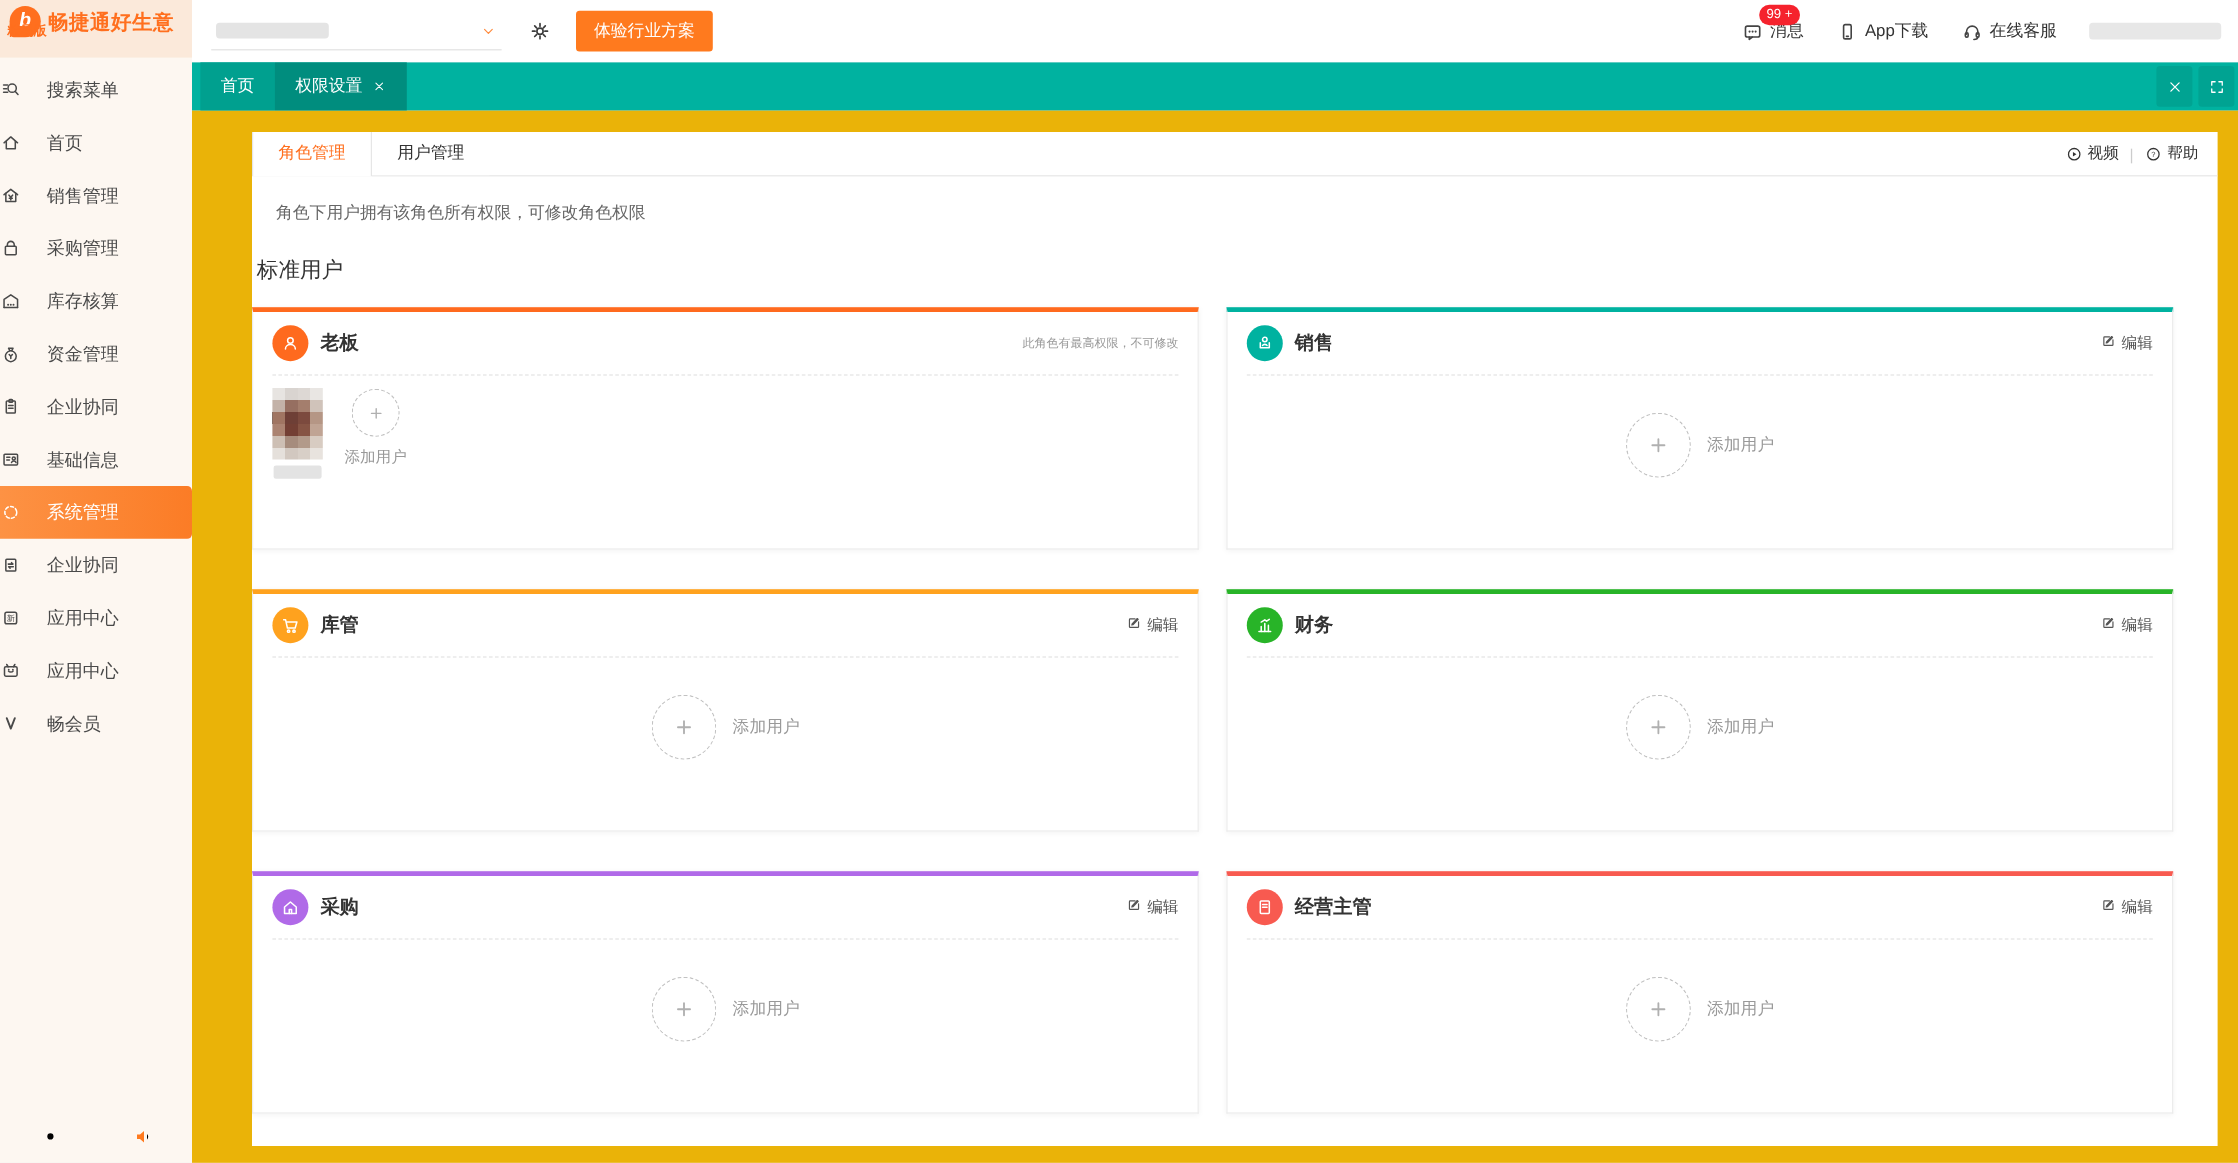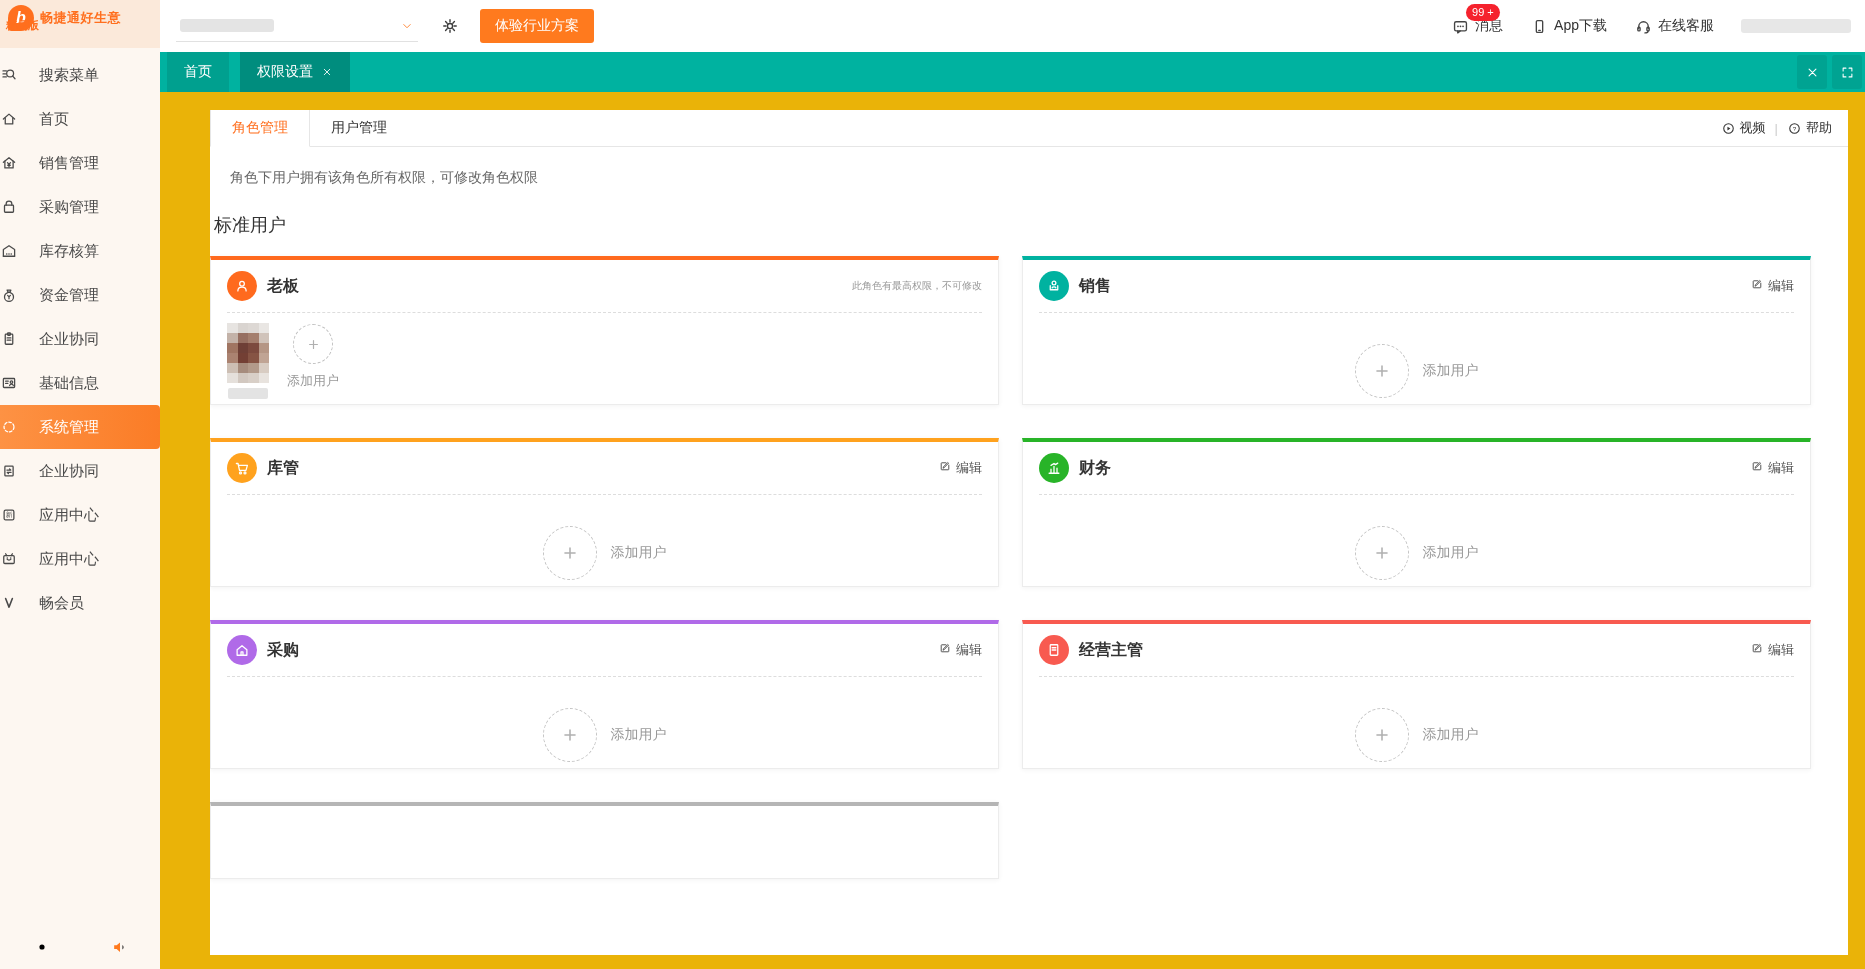--- a/index.html
+++ b/index.html
@@ -8,21 +8,21 @@
 
   .ic { fill:none; stroke:currentColor; stroke-width:1.7; stroke-linecap:round; stroke-linejoin:round; }
 
   
   .sidebar { position:absolute; left:0; top:0; width:160px; height:100%; background:#fdf7f1; z-index:5; }
   .logo-block { height:48px; background:#fbe9da; position:relative; padding:5px 6px 0 8px; }
   .logo-row { display:flex; align-items:center; gap:6px; }
   .logo-mark { width:26px; height:26px; background:#ff6f1e; border-radius:50% 50% 50% 14%;
     color:#fff; font-weight:bold; font-size:16px; font-style:italic;
     display:flex; align-items:center; justify-content:center; }
-  .brand-name { color:#ff6f1e; font-weight:bold; font-size:13px; letter-spacing:.5px; }
+  .brand-name { color:#ff6f1e; font-weight:bold; font-size:17px; letter-spacing:.5px; }
   .edition { position:absolute; left:6px; bottom:15px; color:#ff6f1e; font-size:11px; font-weight:bold; }
   .nav { margin-top:5px; }
   .nav-item { height:44px; display:flex; align-items:center; gap:21px;
     font-size:15px; color:#4a4a4a; cursor:pointer; }
   .nav-item svg { width:18px; height:18px; flex:0 0 auto; }
   .nav-item.selected { background:linear-gradient(90deg,#fd9244,#fb7c26); color:#fff; border-radius:0 4px 4px 0; }
   .sidebar-bottom { position:absolute; left:0; right:0; bottom:6px; height:30px; color:#ff7a1e; }
   .sb-ic { position:absolute; width:20px; height:20px; top:4px; cursor:pointer; }
   .sb-ic.gear { left:32px; }
   .sb-ic.volume { left:110px; }
@@ -42,21 +42,21 @@
   .tb-item { position:relative; display:flex; align-items:center; gap:5px; cursor:pointer; }
   .tb-item svg { width:19px; height:19px; color:#444; }
   .badge { position:absolute; top:-13px; left:15px; background:#f5222d; color:#fff; font-size:11px;
     line-height:1; padding:3px 6px; border-radius:9px; white-space:nowrap; }
   .account-blur { width:110px; height:14px; background:#e7e7e7; border-radius:3px; cursor:pointer; }
 
   
   .tabbar { position:absolute; left:160px; top:52px; right:0; height:40px; background:#00b2a0;
     display:flex; align-items:center; z-index:4; }
   .tab { height:40px; display:flex; align-items:center; gap:8px; padding:0 17px; color:#fff;
-    font-size:14px; cursor:pointer;margin-left:11px; }
+    font-size:14px; cursor:pointer; }
   .tab.home { background:#00a08f; margin-left:7px; }
   .tab.active { background:#008d7e; }
   .tab .close-x { width:12px; height:12px; }
   .tabbar-right { margin-left:auto; display:flex; gap:5px; margin-right:3px; }
   .tb-btn { width:30px; height:34px; background:#00a392; border-radius:3px; color:#fff;
     display:flex; align-items:center; justify-content:center; cursor:pointer; }
   .tb-btn svg { width:15px; height:15px; }
 
   
   .content { position:absolute; left:160px; top:92px; right:0; bottom:0; background:#eab308; overflow:hidden; }
@@ -68,21 +68,21 @@
     font-size:13px; color:#333; }
   .plink { display:flex; align-items:center; gap:4px; cursor:pointer; }
   .plink svg { width:15px; height:15px; }
   .pl-div { color:#ccc; }
   .desc { margin:22px 0 0 20px; font-size:14px; color:#666; }
   .section-title { margin:26px 0 0 4px; font-size:18px; color:#333; font-weight:500; }
 
   .cards { margin-top:19px; display:grid; grid-template-columns:1fr 1fr; column-gap:23px; row-gap:33px;
     padding-right:37px; }
   .card { position:relative; background:#fff; border:1px solid #ececec; border-top:4px solid var(--c,#ccc);
-    box-shadow:0 1px 5px rgba(0,0,0,.05); height:149px; }
+    box-shadow:0 1px 5px rgba(0,0,0,.05); height:202px; }
   .card-head { height:52px; display:flex; align-items:center; padding:0 16px; }
   .role-icon { width:30px; height:30px; border-radius:50%; background:var(--c,#ccc); color:#fff;
     margin-right:10px; display:flex; align-items:center; justify-content:center; }
   .role-icon svg { width:18px; height:18px; }
   .card-title { font-size:16px; font-weight:bold; color:#333; }
   .card-note { margin-left:auto; font-size:10px; color:#999; }
   .edit-link { margin-left:auto; display:flex; align-items:flex-start; gap:4px; font-size:13px; color:#555; cursor:pointer; }
   .edit-link svg { width:14px; height:14px; }
   .hr-dashed { border-top:1px dashed #ddd; margin:0 16px; }
   .card-body { height:116px; display:flex; align-items:center; justify-content:center; gap:14px; }

